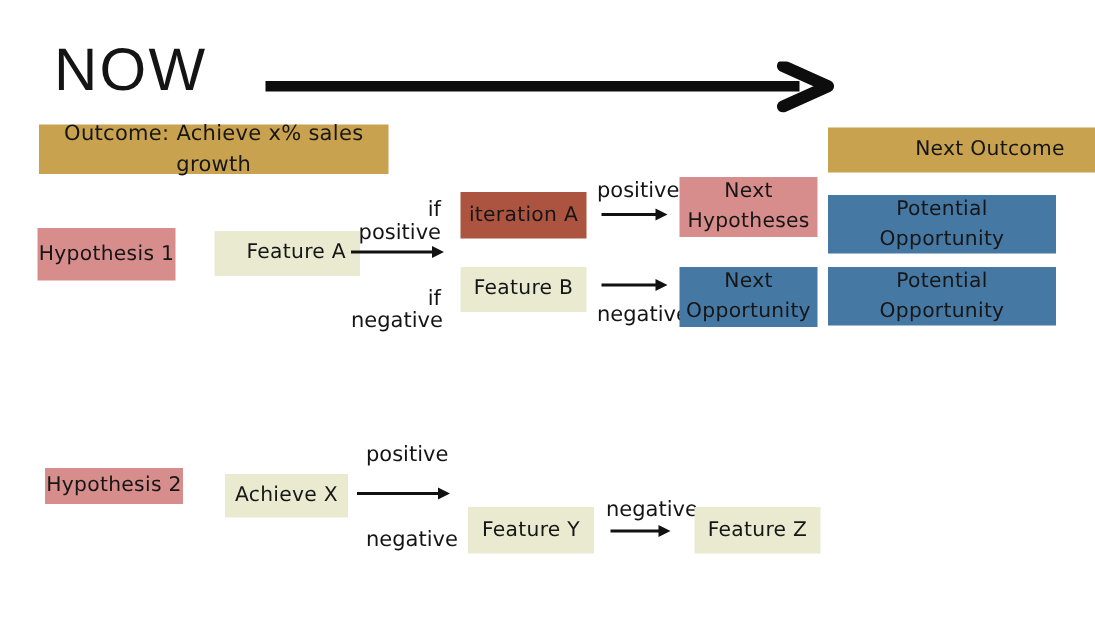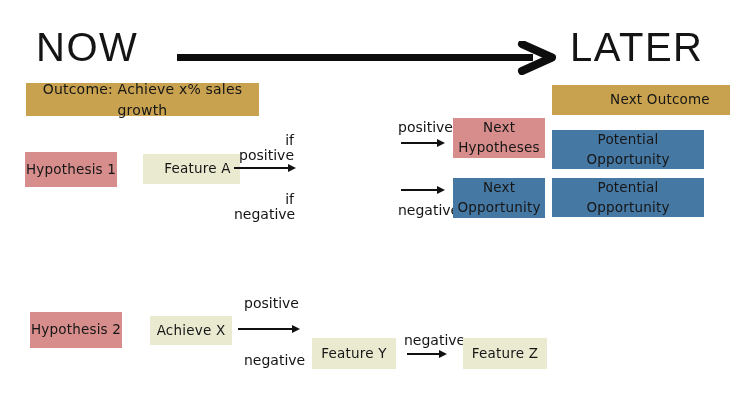--- a/index.html
+++ b/index.html
@@ -40,55 +40,56 @@
 
 <div class="canvas">
 
   <div class="hdr" style="left:36px; top:27px;">NOW</div>
 
   <svg class="big-arrow" width="388" height="34" viewBox="0 0 388 34" aria-hidden="true">
     <line x1="2" y1="16.5" x2="358" y2="16.5" stroke="#0d0d0d" stroke-width="7"></line>
     <polyline points="347,3 377,16.5 347,30" fill="none" stroke="#0d0d0d" stroke-width="8" stroke-linecap="round" stroke-linejoin="round"></polyline>
   </svg>
 
-  <div class="hdr" style="left:570px; top:27px;">LATER</div>
 
   <div class="box gold" style="left:26px; top:83px; width:233px; height:33px; font-size:14px;">Outcome: Achieve x% sales growth</div>
 
   <div class="box pink" style="left:25px; top:152px; width:92px; height:35px;">Hypothesis 1</div>
 
   <div class="box cream" style="left:143px; top:154px; width:85px; height:30px;padding-left:12px;">Feature A</div>
 
   <div class="albl" style="left:234px; top:133px; width:60px;">if positive</div>
   <div class="arrow" style="left:234px; top:167px; width:56px;"></div>
   <div class="albl" style="left:234px; top:192px; width:60px;">if negative</div>
 
+  <div class="box rust" style="left:307px; top:128px; width:84px; height:31px;">iteration A</div>
 
   <div class="albl" style="left:398px; top:120px; width:48px;">positive</div>
   <div class="arrow" style="left:401px; top:142px; width:38px;"></div>
 
   <div class="box pink" style="left:453px; top:118px; width:92px; height:40px;">Next
 Hypotheses</div>
 
+  <div class="box cream" style="left:307px; top:178px; width:84px; height:30px;">Feature B</div>
 
   <div class="arrow" style="left:401px; top:189px; width:38px;"></div>
   <div class="albl" style="left:398px; top:203px; width:48px;">negative</div>
 
   <div class="box blue" style="left:453px; top:178px; width:92px; height:40px;">Next
 Opportunity</div>
 
   <div class="box gold" style="left:552px; top:85px; width:152px; height:30px;padding-left:32px;">Next Outcome</div>
 
   <div class="box blue" style="left:552px; top:130px; width:152px; height:39px;">Potential
 Opportunity</div>
 
   <div class="box blue" style="left:552px; top:178px; width:152px; height:39px;">Potential
 Opportunity</div>
 
-  <div class="box pink" style="left:30px; top:312px; width:92px; height:36px;">Hypothesis 2</div>
+  <div class="box pink" style="left:30px; top:312px; width:92px; height:24px;">Hypothesis 2</div>
 
   <div class="box cream" style="left:150px; top:316px; width:82px; height:29px;">Achieve X</div>
 
   <div class="albl" style="left:244px; top:296px; width:52px;">positive</div>
   <div class="arrow" style="left:238px; top:328px; width:56px;"></div>
   <div class="albl" style="left:244px; top:353px; width:52px;">negative</div>
 
 
   <div class="box cream" style="left:312px; top:338px; width:84px; height:31px;">Feature Y</div>
 

